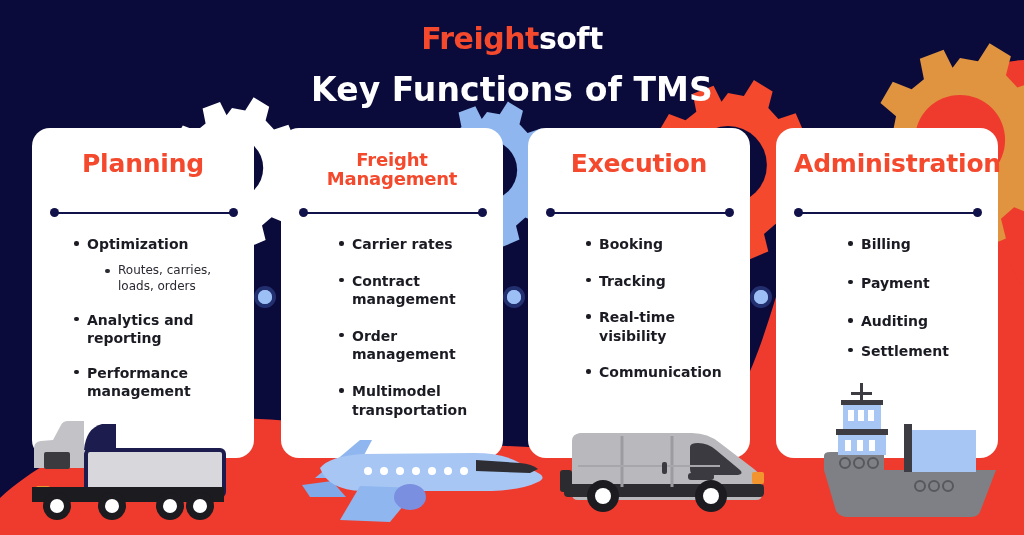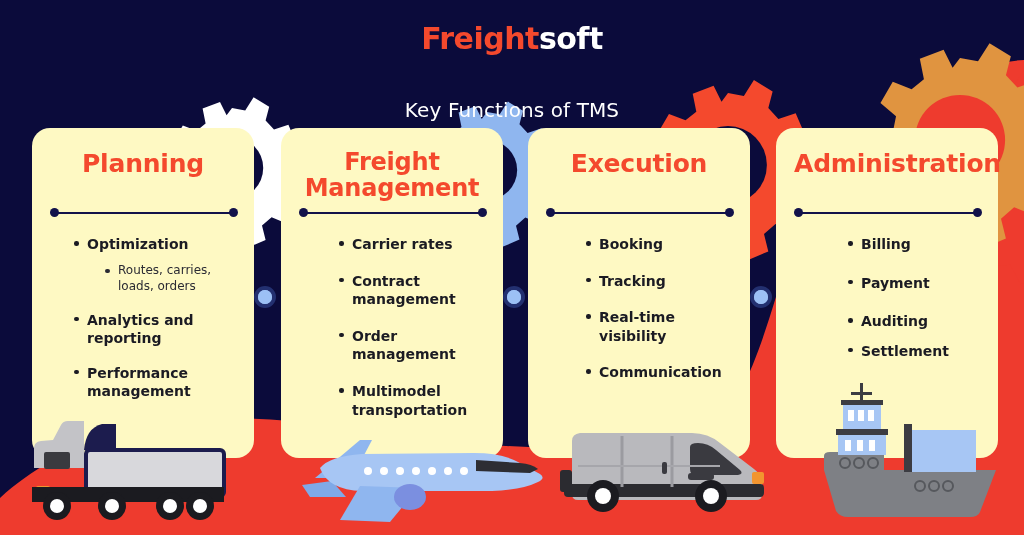--- a/index.html
+++ b/index.html
@@ -14,28 +14,27 @@
   
   .logo{
     position:absolute;left:0;top:24px;width:1024px;text-align:center;
     font-size:30px;font-weight:bold;letter-spacing:-0.5px;line-height:1;
     z-index:6;
   }
   .logo .a{color:#f4492d;}
   .logo .b{color:#ffffff;margin-top:42px;}
   .title{
     position:absolute;left:0;top:72px;width:1024px;text-align:center;
-    color:#ffffff;font-size:20px;font-weight:normal;letter-spacing:0.1px;line-height:1.1;
+    color:#ffffff;font-size:33px;font-weight:bold;letter-spacing:0.1px;line-height:1.1;
     z-index:6;
-    margin-top:27px;
   }
 
   
   .card{
-    position:absolute;background:#fef9c3;border-radius:18px;
+    position:absolute;background:#ffffff;border-radius:18px;
     z-index:5;box-sizing:border-box;
   }
   .card-title{
     color:#f4492d;font-weight:bold;text-align:center;line-height:1.08;
     letter-spacing:-0.2px;
   }
   .divider{position:relative;height:9px;margin:0 auto;}
   .divider .bar{
     position:absolute;left:4px;right:4px;top:3.5px;height:2px;background:#12124a;
   }
@@ -279,21 +278,21 @@
       <li style="margin-top:16px;">
         <span>Analytics and reporting</span>
       </li>
       <li style="margin-top:16px;">
         <span>Performance management</span>
       </li>
     </ul>
   </div>
 
   <div class="card" style="left:281px;top:128px;width:222px;height:330px;padding:22px 18px 0 18px;">
-    <div class="card-title" style="font-size:24px;min-height:58px;">Freight Management</div>
+    <div class="card-title" style="font-size:18px;min-height:58px;">Freight Management</div>
     <div class="divider" style="width:188px;">
       <div class="bar"></div>
         <div class="d l"></div>
         <div class="d r"></div>
     </div>
     <ul class="blist" style="margin-top:18px;padding-left:38px;">
       <li style="margin-bottom:18px;">
         <span>Carrier rates</span></li>
       <li style="margin-bottom:18px;">
         <span>Contract management</span></li>

